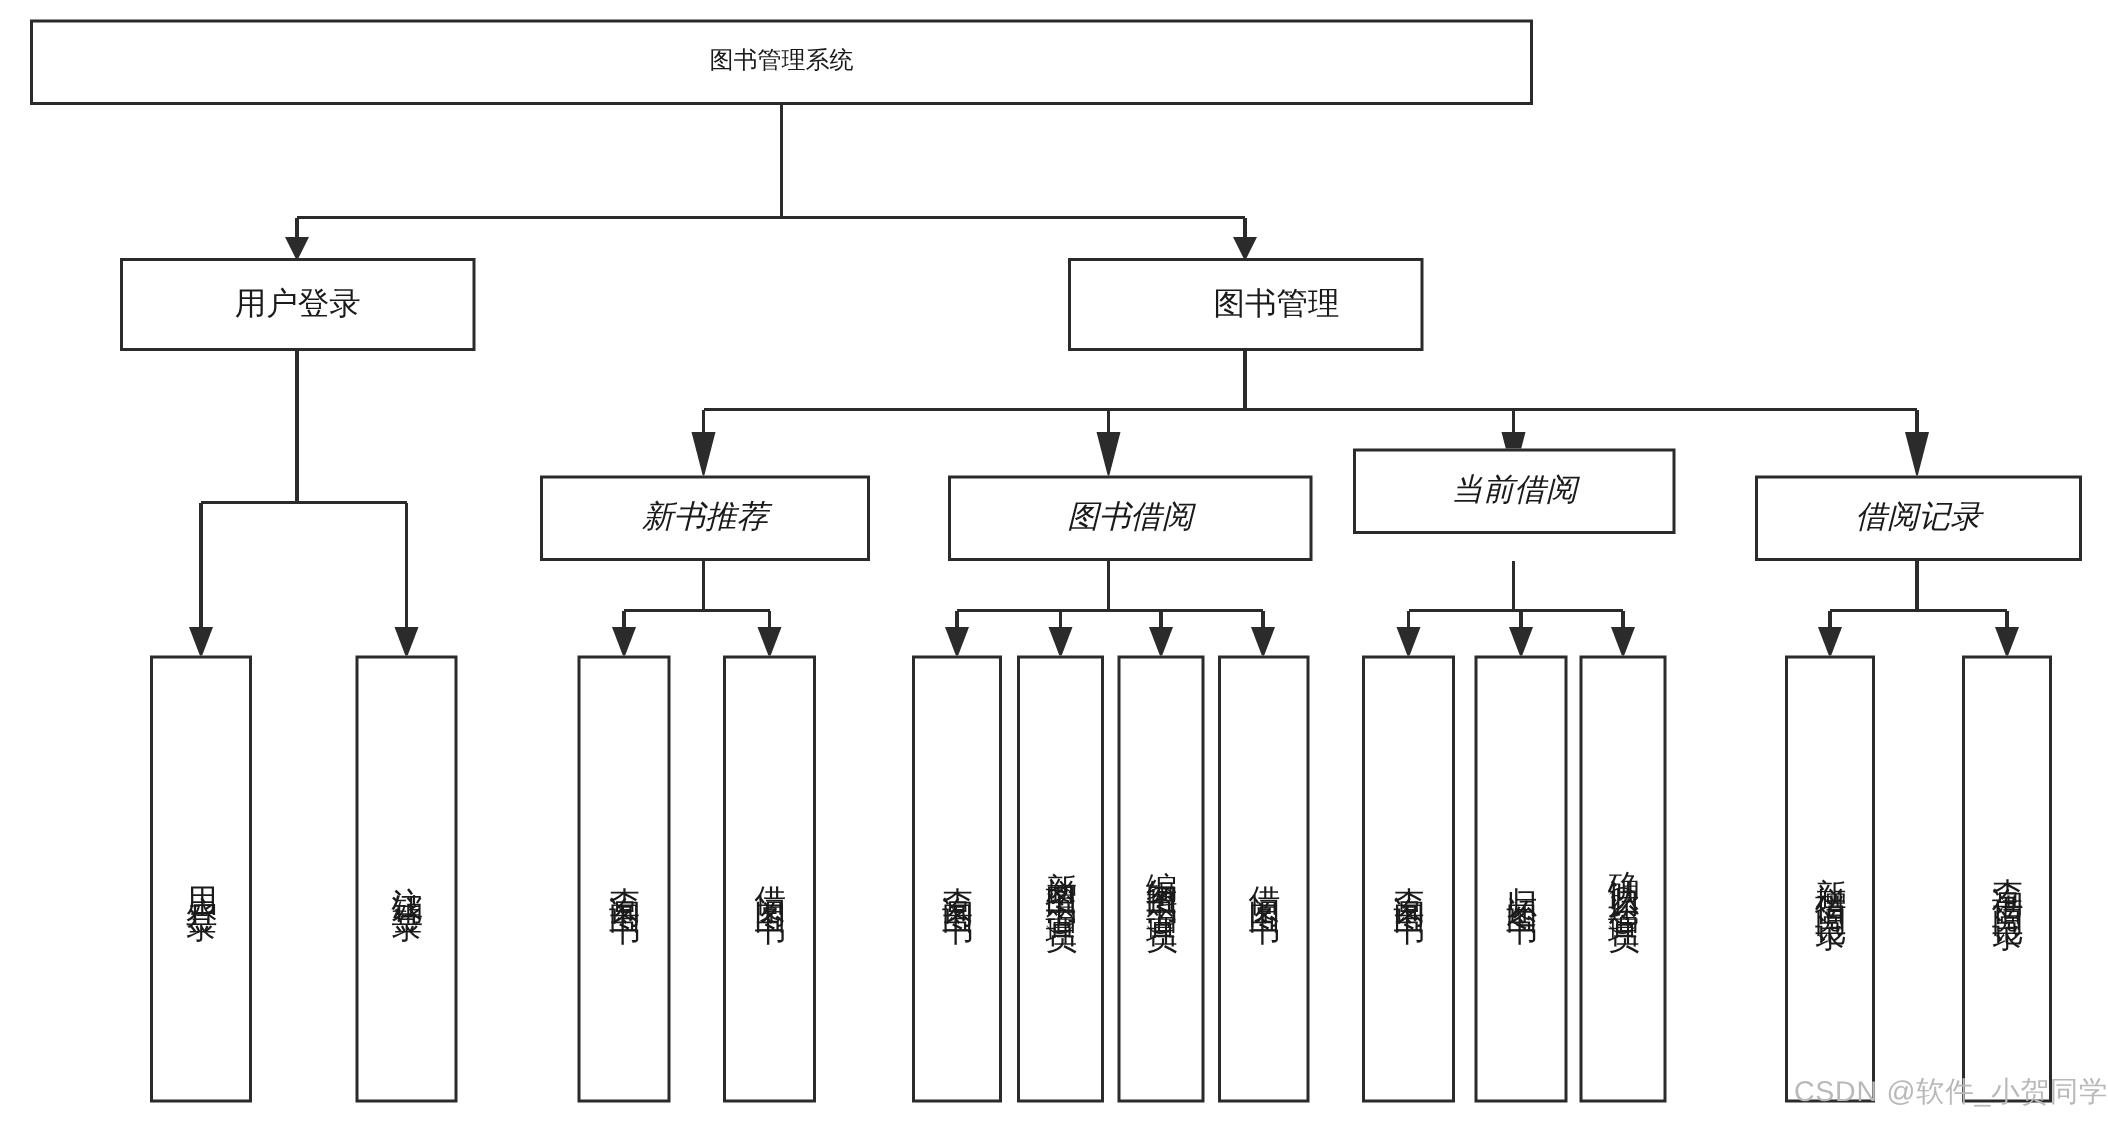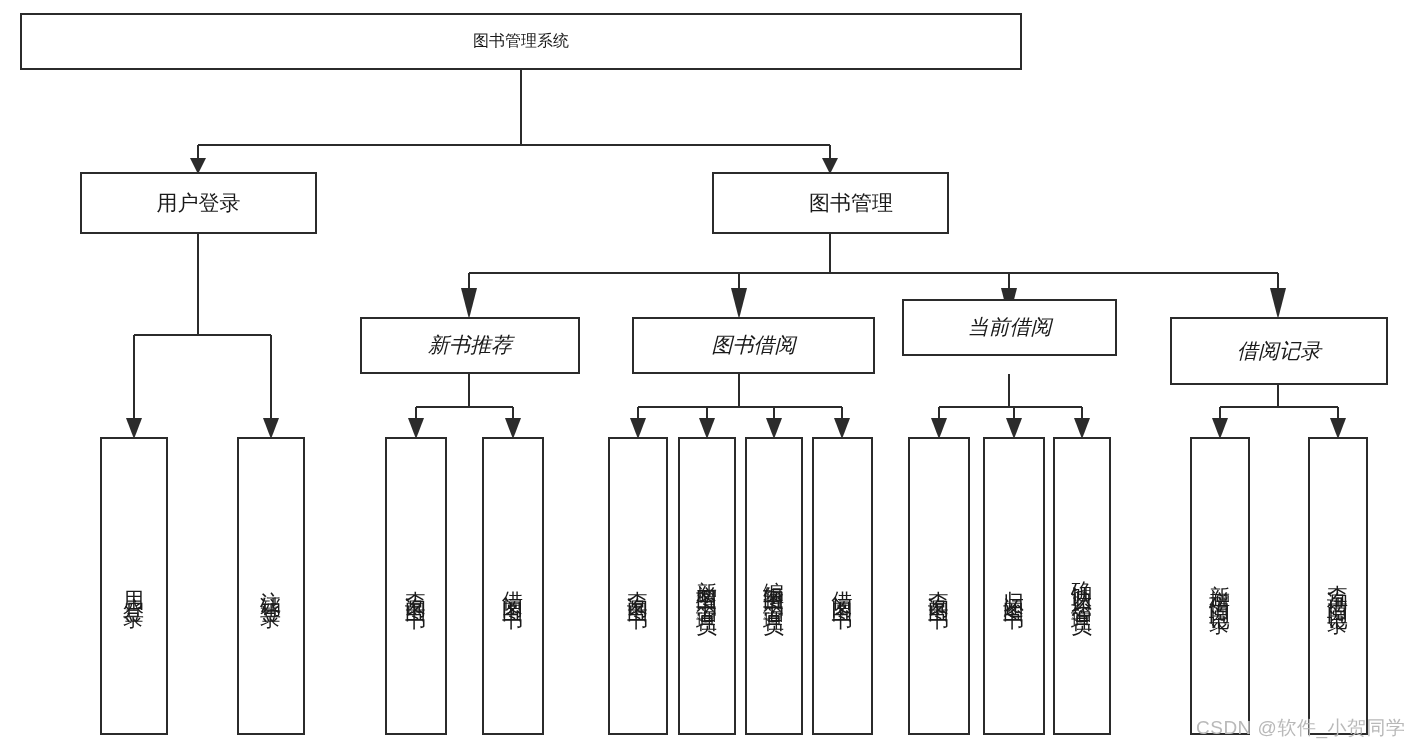--- a/index.html
+++ b/index.html
@@ -171,21 +171,21 @@
   </div>
 
   <div class="node level2" style="left:620px; top:317px; width:243px; height:57px;margin-left:12px;">
     <span>图书借阅</span>
   </div>
 
   <div class="node level2" style="left:902px; top:299px; width:215px; height:57px;">
     <span>当前借阅</span>
   </div>
 
-  <div class="node level2" style="left:1170px; top:317px; width:218px; height:68px;align-items:center;">
+  <div class="node level2" style="left:1170px; top:317px; width:218px; height:57px;align-items:center;">
     <span>借阅记录</span>
   </div>
 
   <div class="node leaf" style="left:100px; top:437px; width:68px; height:298px;">
     <span class="vtext">用户登录</span>
   </div>
 
   <div class="node leaf" style="left:237px; top:437px; width:68px; height:298px;">
     <span class="vtext">注销登录</span>
   </div>

